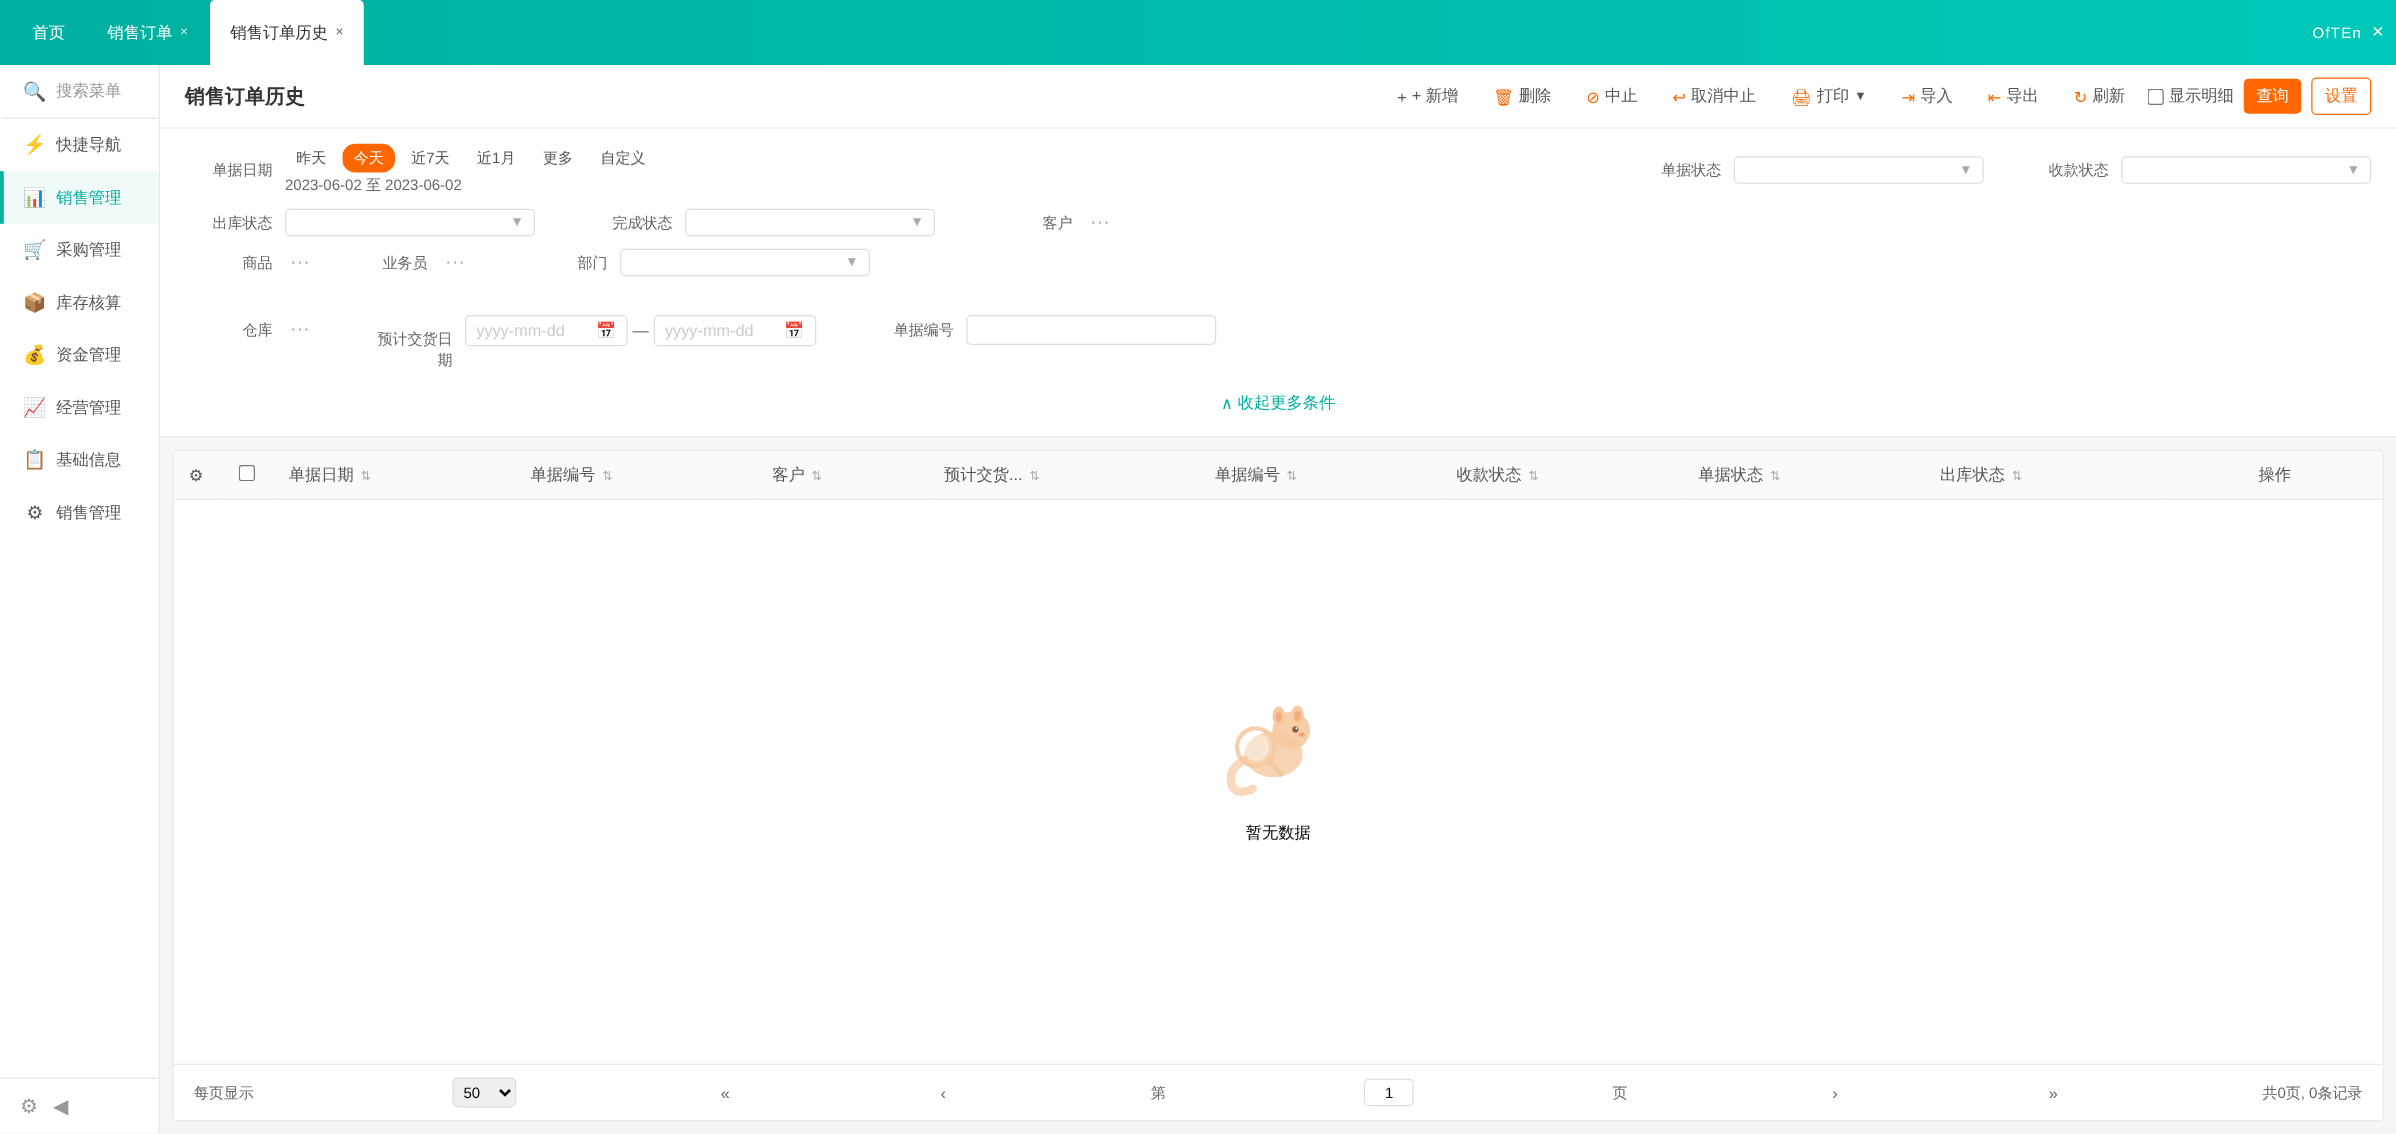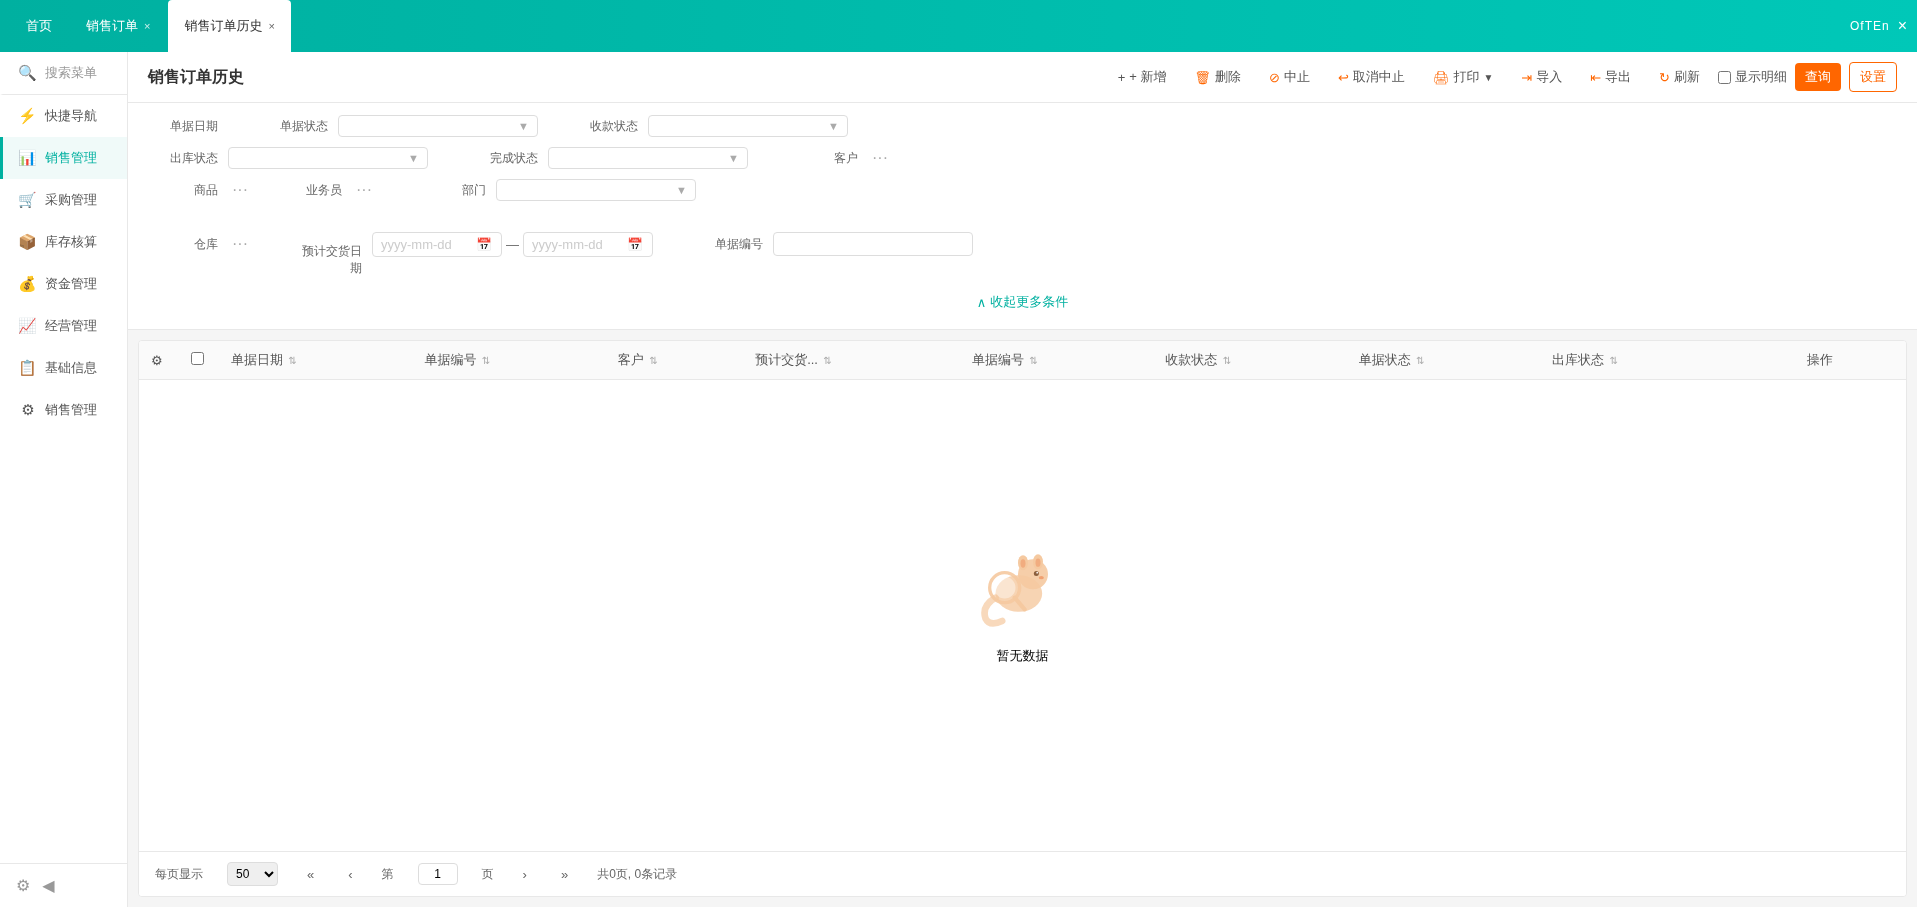--- a/index.html
+++ b/index.html
@@ -316,22 +316,22 @@
       width: 100px;
       height: 100px;
       margin-bottom: 16px;
     }
 
     
     .pagination {
       padding: 10px 16px;
       display: flex;
       align-items: center;
-      justify-content: flex-start;
-      gap: 24px;
+      justify-content: space-between;
+      gap: 8px;
       border-top: 1px solid #e8e8e8;
       background: white;
       flex-shrink: 0;
       margin-top: 36px;
     }
     .pagination-label { color: #666; font-size: 12px; }
     .pagination-select {
       border: 1px solid #ddd;
       border-radius: 4px;
       padding: 3px 4px;
@@ -472,20 +472,31 @@
         <button class="toolbar-btn" style="border:1px solid #ff6600; color:#ff6600; border-radius:4px;">
           <span>设置</span>
         </button>
       </div>
     </div>
 
     <div class="filter-area">
 
       <div class="filter-row">
         <span class="filter-label">单据日期</span>
+        <div style="display:flex; flex-direction:column; flex:1;">
+          <div class="date-shortcuts">
+            <span class="date-shortcut">昨天</span>
+            <span class="date-shortcut active">今天</span>
+            <span class="date-shortcut">近7天</span>
+            <span class="date-shortcut">近1月</span>
+            <span class="date-shortcut">更多</span>
+            <span class="date-shortcut">自定义</span>
+          </div>
+          <div class="date-range">2023-06-02 至 2023-06-02</div>
+        </div>
 
         <span class="filter-label" style="width:70px; margin-left:40px;">单据状态</span>
         <div class="select-control" style="width:200px;">
           <span style="color:#ccc;"></span>
           <span class="chevron">▼</span>
         </div>
 
         <span class="filter-label" style="width:70px; margin-left:40px;">收款状态</span>
         <div class="select-control" style="width:200px;">
           <span style="color:#ccc;"></span>

